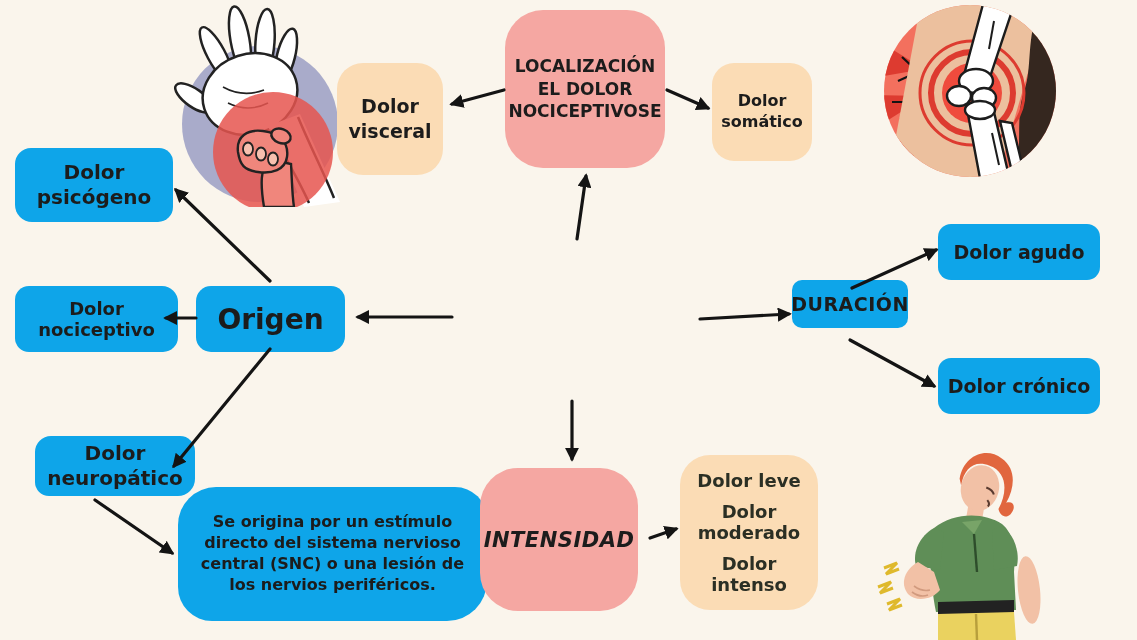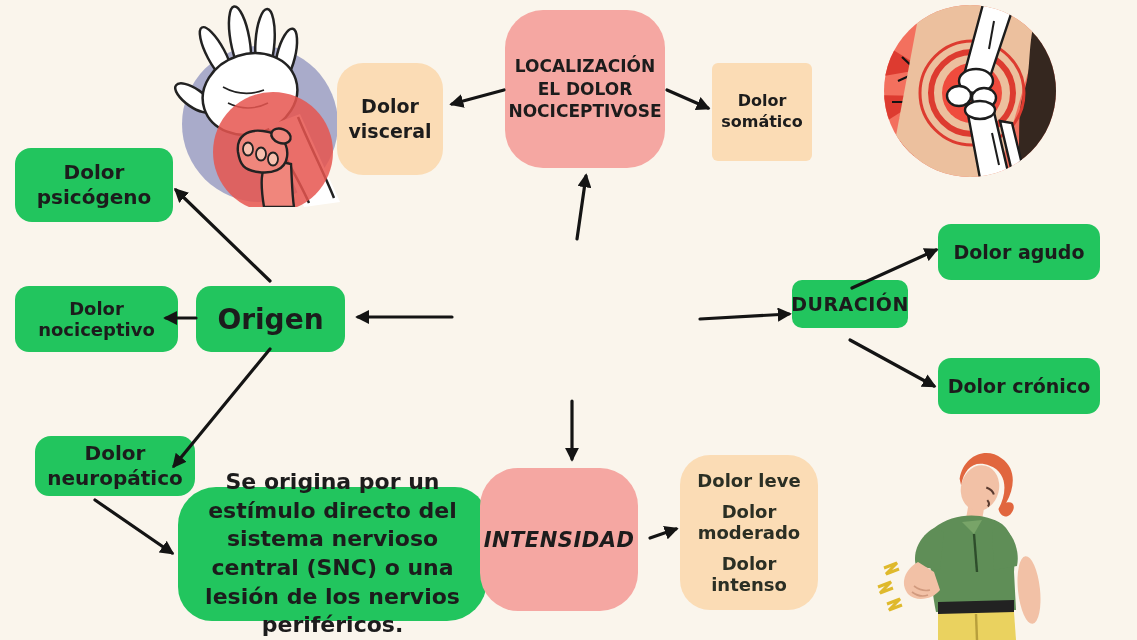--- a/index.html
+++ b/index.html
@@ -1,38 +1,38 @@
 <!DOCTYPE html>
 <html><head>
 <meta charset="utf-8">
 <style>
   html,body{margin:0;padding:0;}
   body{font-family:"DejaVu Sans",sans-serif;background:#faf5ec;}
   #canvas{position:relative;width:1137px;height:640px;background:#faf5ec;overflow:hidden;}
   .node{position:absolute;display:flex;align-items:center;justify-content:center;
         text-align:center;color:#1c1c1c;font-weight:bold;box-sizing:border-box;}
-  .mint{background:#22c55e;}
+  .mint{background:#0ea5e9;}
   .peach{background:#fbdcb5;}
   .pink{background:#f5a7a2;}
   .ill{position:absolute;}
   svg{display:block;}
   #arrows{position:absolute;left:0;top:0;z-index:30;pointer-events:none;}
   .node{z-index:10;}
   .ill{z-index:5;}
 
   #n-psicogeno{left:15px;top:148px;width:158px;height:74px;border-radius:16px 14px 15px 17px;font-size:20px;line-height:1.25;}
   #n-nociceptivo{left:15px;top:286px;width:163px;height:66px;border-radius:14px 16px 15px 14px;font-size:18px;}
   #n-origen{left:196px;top:286px;width:149px;height:66px;border-radius:15px 14px 16px 15px;font-size:28px;}
   #n-neuropatico{left:15px;top:436px;width:160px;height:60px;border-radius:16px 15px 17px 14px;font-size:20px;line-height:1.25;margin-left:20px;}
-  #n-note{left:178px;top:487px;width:309px;height:134px;border-radius:38px 32px 40px 34px;font-size:22px;line-height:1.3;padding:10px 20px;}
+  #n-note{left:178px;top:487px;width:309px;height:134px;border-radius:38px 32px 40px 34px;font-size:16px;line-height:1.3;padding:10px 20px;}
   #n-center{left:455px;top:240px;width:245px;height:160px;border-radius:46px;background:#32402e;
             color:#ffffff;font-size:41px;letter-spacing:1px;line-height:1.08;}
   #n-localizacion{left:505px;top:10px;width:160px;height:158px;border-radius:38px;font-size:17px;line-height:1.35;flex-direction:column;}
   #n-visceral{left:337px;top:63px;width:106px;height:112px;border-radius:26px;font-size:19px;line-height:1.3;}
-  #n-somatico{left:712px;top:63px;width:100px;height:98px;border-radius:6px;font-size:16px;line-height:1.3;text-align:center;}
+  #n-somatico{left:712px;top:63px;width:100px;height:98px;border-radius:22px;font-size:16px;line-height:1.3;text-align:center;}
   #n-duracion{left:792px;top:280px;width:116px;height:48px;border-radius:10px;font-size:19px;letter-spacing:.5px;}
   #n-agudo{left:938px;top:224px;width:162px;height:56px;border-radius:13px;font-size:19px;}
   #n-cronico{left:938px;top:358px;width:162px;height:56px;border-radius:13px;font-size:19px;}
   #n-intensidad{left:480px;top:468px;width:158px;height:143px;border-radius:38px;font-size:21px;font-style:italic;letter-spacing:.5px;}
   #n-levels{left:680px;top:455px;width:138px;height:155px;border-radius:30px;font-size:18px;
             flex-direction:column;justify-content:space-around;padding:10px 4px;color:#2b2f24;}
   #n-levels .lvl{flex:0 0 auto;}
 </style>
 </head>
 <body>

